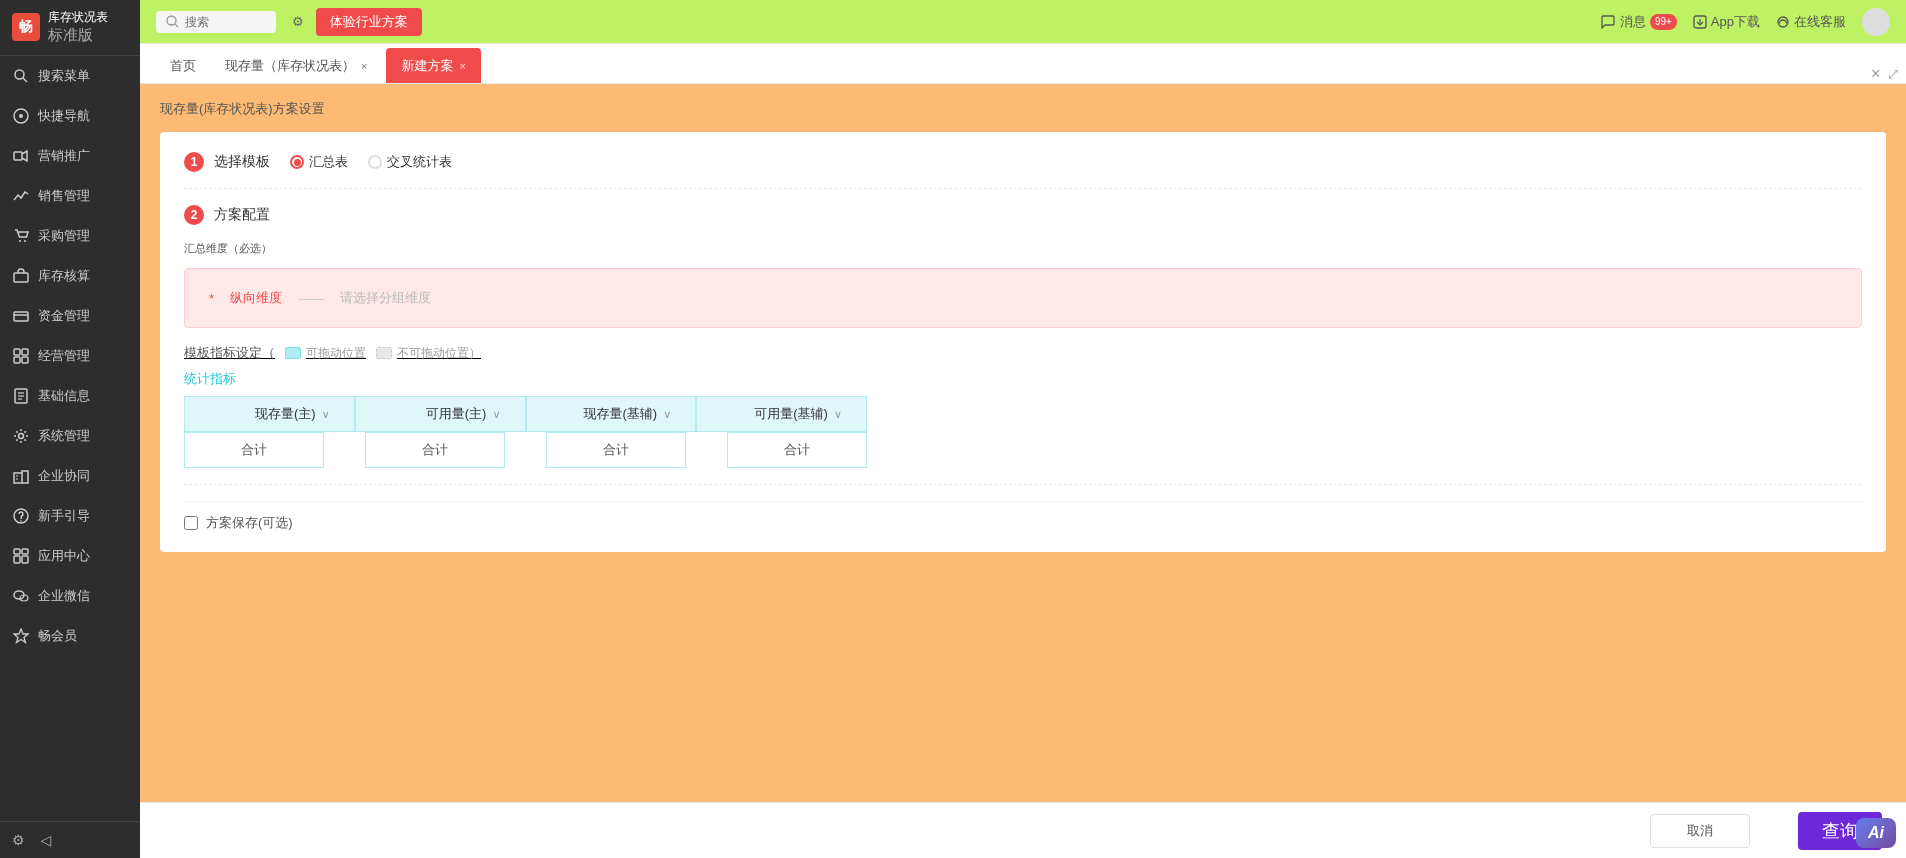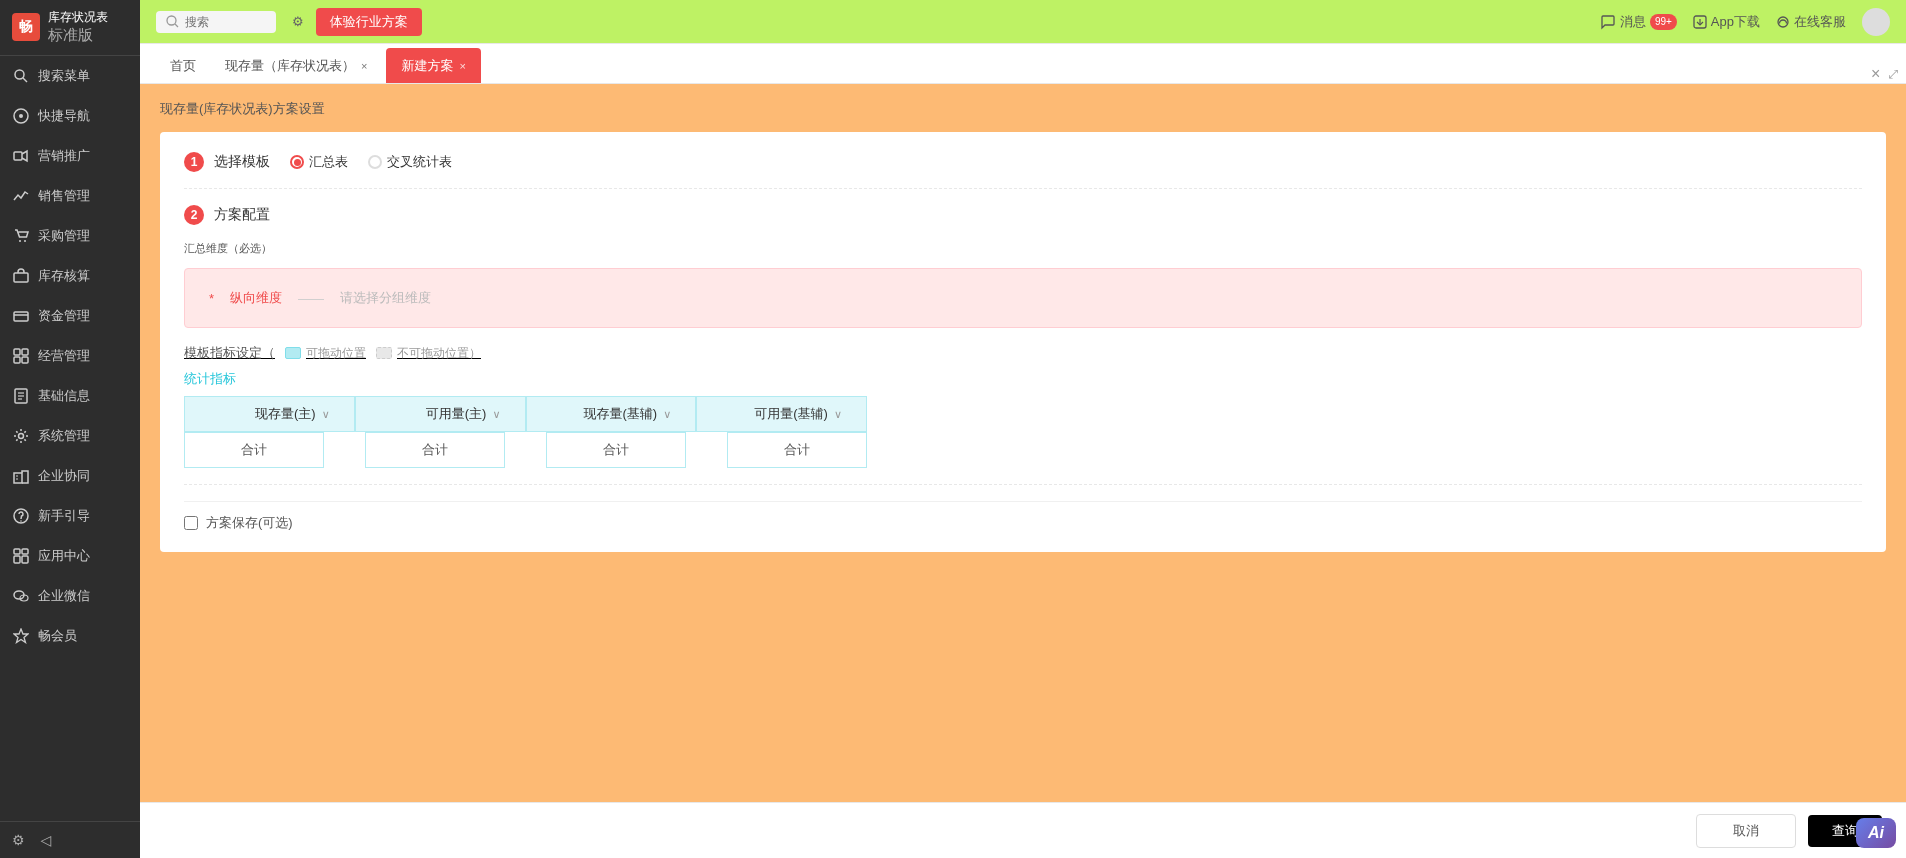--- a/index.html
+++ b/index.html
@@ -362,27 +362,28 @@
     .btn-cancel {
       border: 1px solid #ddd;
       background: #fff;
       color: #555;
       padding: 7px 36px;
       border-radius: 4px;
       cursor: pointer;
       font-size: 13px;
     }
     .btn-query {
-      background: #000000;
+      background: #6d28d9;
       color: #fff;
       border: none;
       padding: 7px 24px;
       border-radius: 4px;
       cursor: pointer;
-      font-size: 13px;
+      font-size: 18px;
+      margin-left: 36px;
     }
 
     
     .ai-badge {
       position: fixed;
       bottom: 10px;
       right: 10px;
       background: linear-gradient(135deg, #667eea, #764ba2);
       color: #fff;
       border-radius: 8px;

